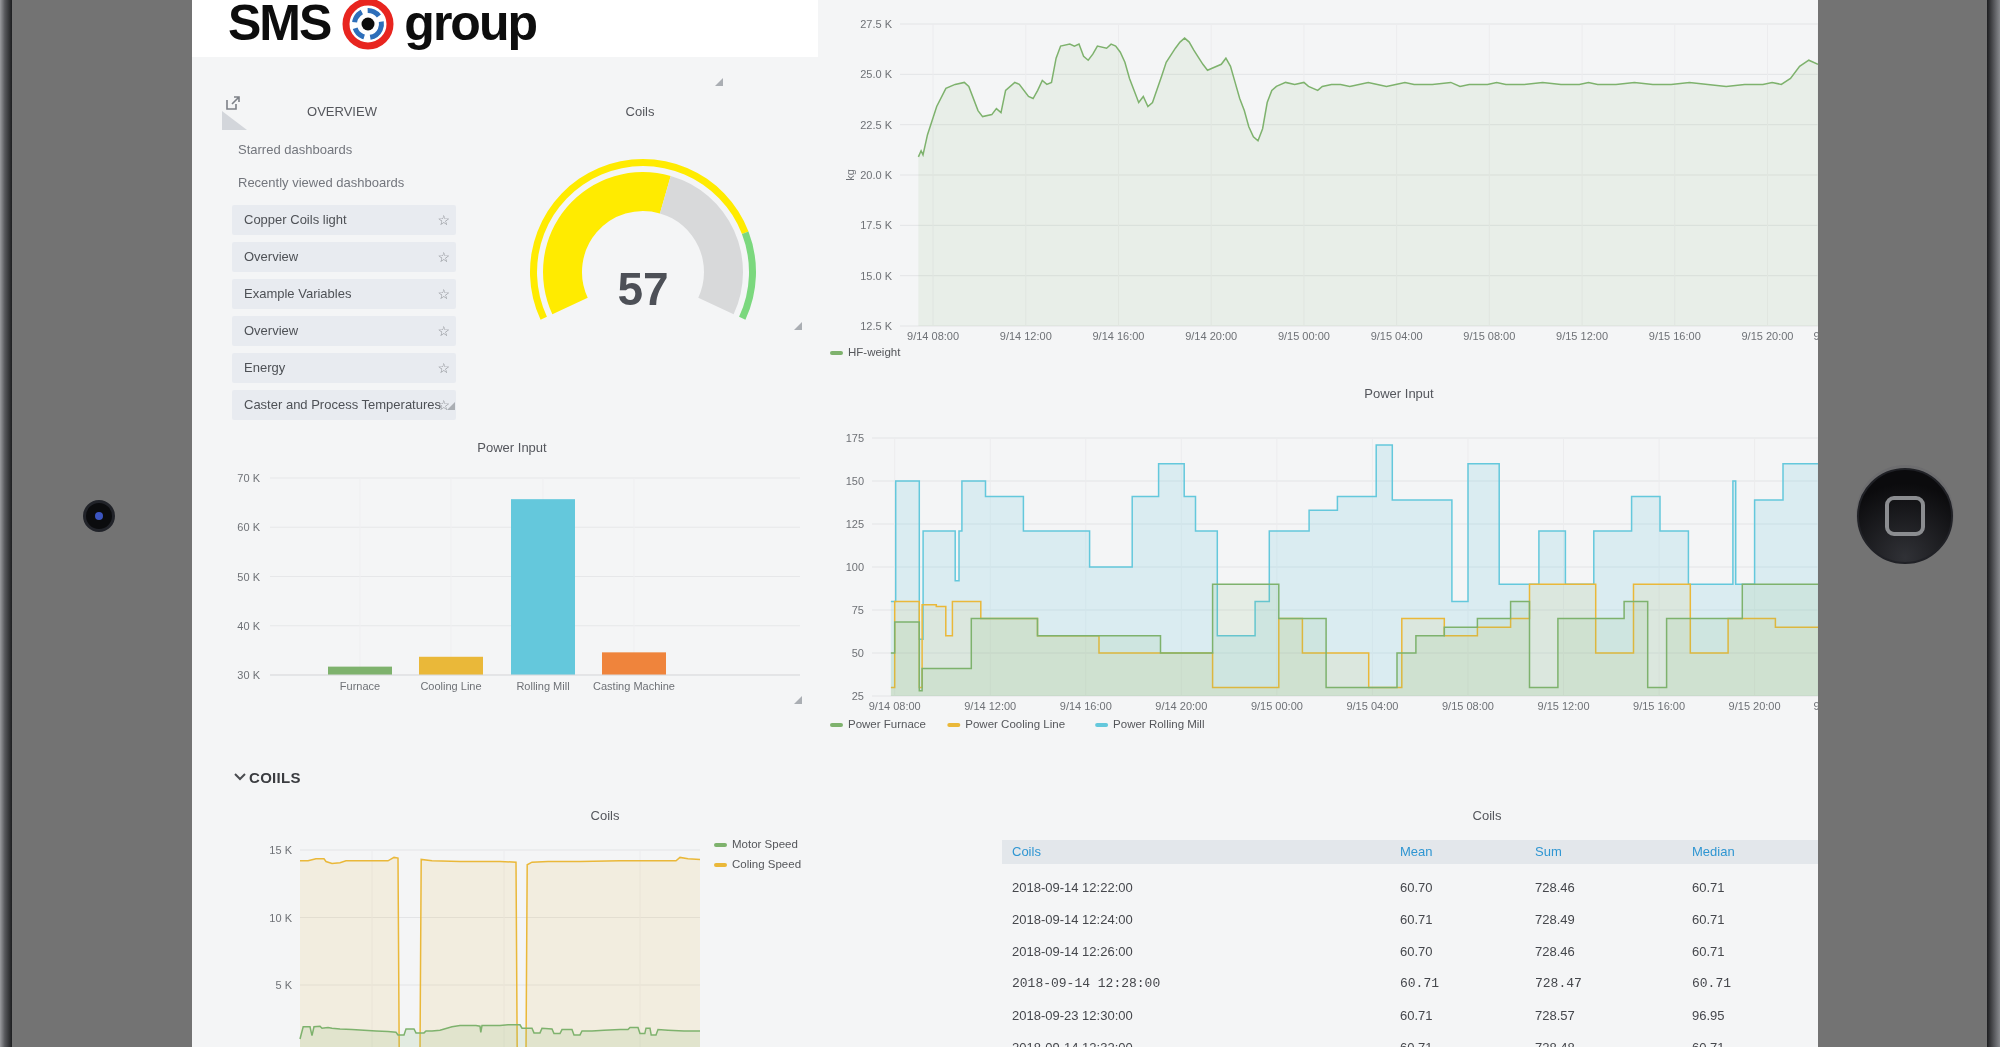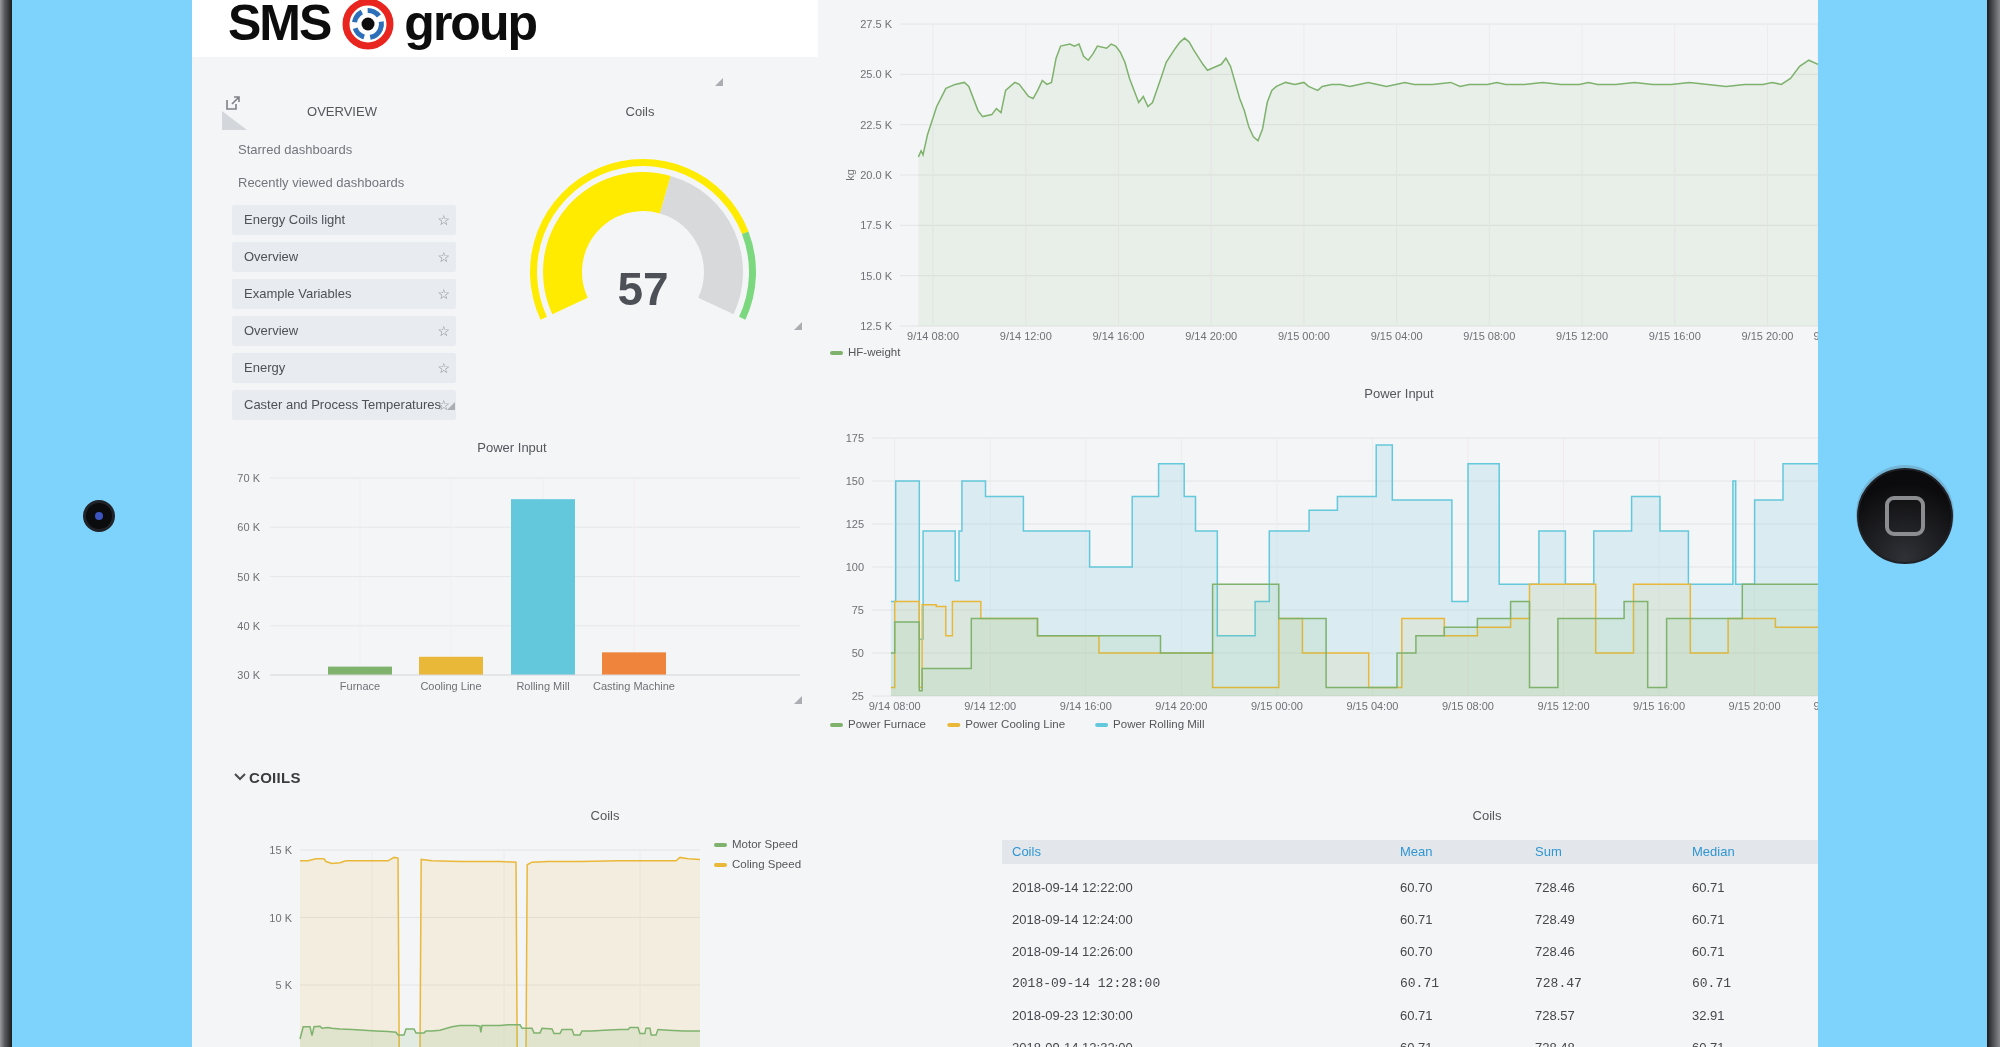--- a/index.html
+++ b/index.html
@@ -1,19 +1,19 @@
 <!DOCTYPE html>
 <html><head>
 <meta charset="utf-8">
 <style>
   html,body{margin:0;padding:0;width:2000px;height:1047px;overflow:hidden;
     font-family:"Liberation Sans",sans-serif;background:#060608;}
   .abs{position:absolute;}
   
-  #tablet{position:absolute;inset:0;background:#7dd3fc;}
+  #tablet{position:absolute;inset:0;background:#737373;}
   #edge-left{position:absolute;left:0;top:0;width:12px;height:100%;
     background:linear-gradient(90deg,#9a9b9f,#57585c 40%,#1c1d1f);}
   #edge-right{position:absolute;right:0;top:0;width:13px;height:100%;
     background:linear-gradient(90deg,#1c1d1f,#58595d 55%,#888a8e);}
   #camera{position:absolute;left:83px;top:500px;width:26px;height:26px;border-radius:50%;
     background:#0b0c0e;border:3px solid #212329;}
   #camera .dot{position:absolute;left:9px;top:9px;width:8px;height:8px;border-radius:50%;background:#3c55c0;}
   #home-button{position:absolute;left:1857px;top:468px;width:92px;height:92px;border-radius:50%;
     background:radial-gradient(circle at 50% 95%,#303136,#0b0b0d 75%);
     border:2px solid #202126;box-shadow:0 -2px 0 1px rgba(90,92,98,.25);}
@@ -64,21 +64,21 @@
     </div>
 
     <div id="ov-corner"></div>
     <svg class="abs" style="left:34px;top:96px" width="14" height="14" viewBox="0 0 14 14">
       <path d="M1 4 V13 H10 V8 M6 8 L13 1 M8 1 H13 V6" fill="none" stroke="#7d8188" stroke-width="1.6"></path>
     </svg>
     <div class="panel-title" style="left:30px;top:104px;width:240px">OVERVIEW</div>
     <div class="section-lbl" style="left:46px;top:142px">Starred dashboards</div>
     <div class="section-lbl" style="left:46px;top:175px">Recently viewed dashboards</div>
     <div id="dash-list">
-        <div class="dash-item" style="top: 205px;"><span>Energy Coils light</span><span class="star">☆</span></div>
+        <div class="dash-item" style="top: 205px;"><span>Copper Coils light</span><span class="star">☆</span></div>
         <div class="dash-item" style="top: 242px;"><span>Overview</span><span class="star">☆</span></div>
         <div class="dash-item" style="top: 279px;"><span>Example Variables</span><span class="star">☆</span></div>
         <div class="dash-item" style="top: 316px;"><span>Overview</span><span class="star">☆</span></div>
         <div class="dash-item" style="top: 353px;"><span>Energy</span><span class="star">☆</span></div>
         <div class="dash-item" style="top: 390px;"><span>Caster and Process Temperatures</span><span class="star">☆</span></div>
       </div>
     <div class="resize-handle" style="left:255px;top:402px"></div>
 
     <div class="panel-title" style="left:288px;top:104px;width:320px">Coils</div>
     <div class="abs" style="left:288px;top:120px">
@@ -323,21 +323,21 @@
           <div class="tr" style="top: 168px; font-family: Liberation Mono, monospace;">
             <div class="td" style="left: 10px;">2018-09-14 12:28:00</div>
             <div class="td" style="left: 398px;">60.71</div>
             <div class="td" style="left: 533px;">728.47</div>
             <div class="td" style="left: 690px;">60.71</div>
           </div>
           <div class="tr" style="top: 200px;">
             <div class="td" style="left: 10px;">2018-09-23 12:30:00</div>
             <div class="td" style="left: 398px;">60.71</div>
             <div class="td" style="left: 533px;">728.57</div>
-            <div class="td" style="left: 690px;">32.91</div>
+            <div class="td" style="left: 690px;">96.95</div>
           </div>
           <div class="tr" style="top: 232px;">
             <div class="td" style="left: 10px;">2018-09-14 12:32:00</div>
             <div class="td" style="left: 398px;">60.71</div>
             <div class="td" style="left: 533px;">728.48</div>
             <div class="td" style="left: 690px;">60.71</div>
           </div>
         </div>
     </div>
   </div>

